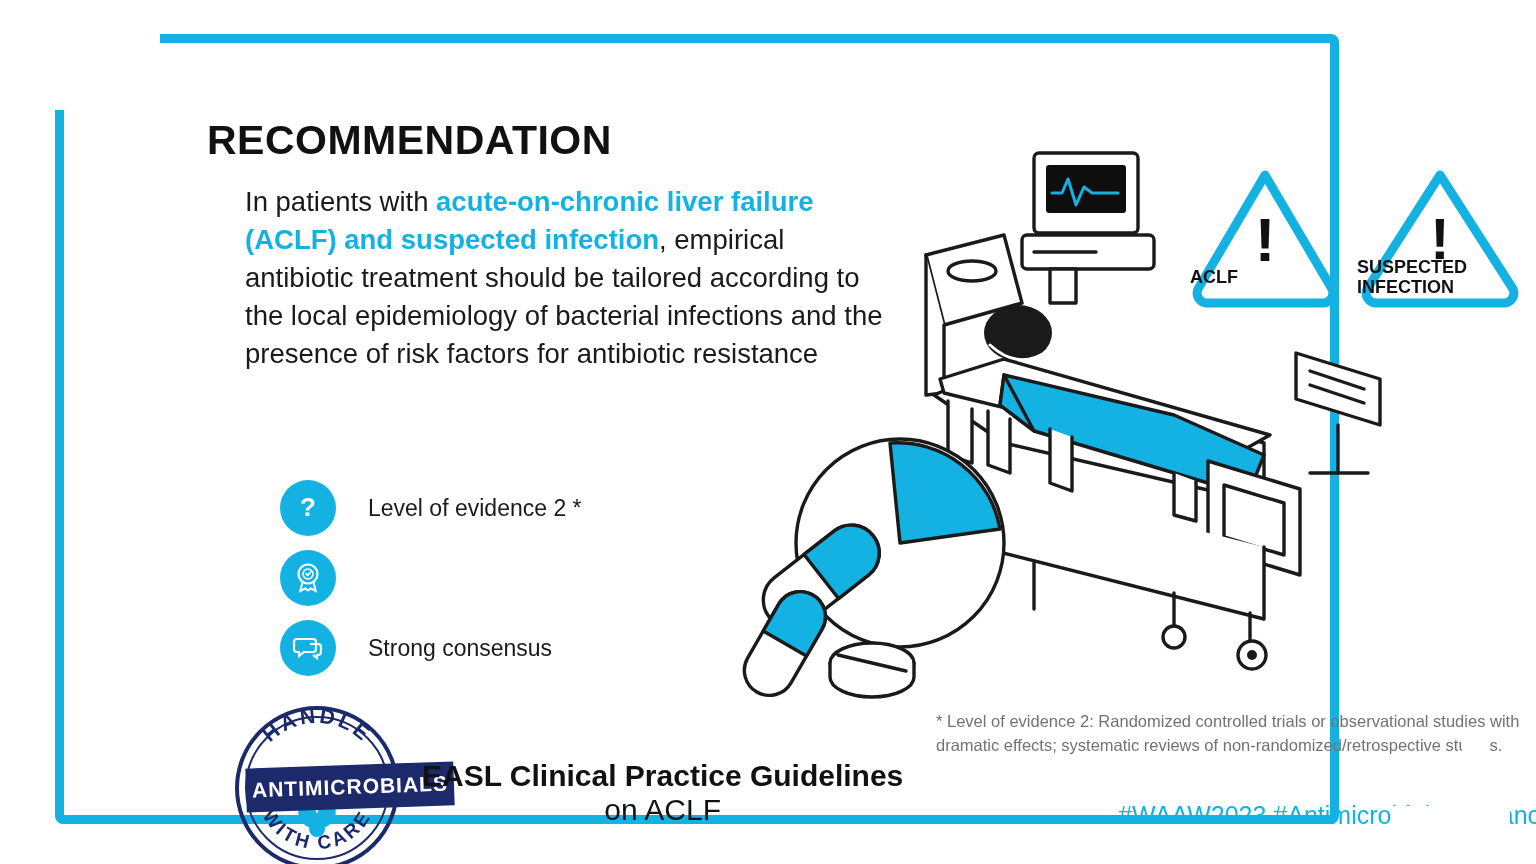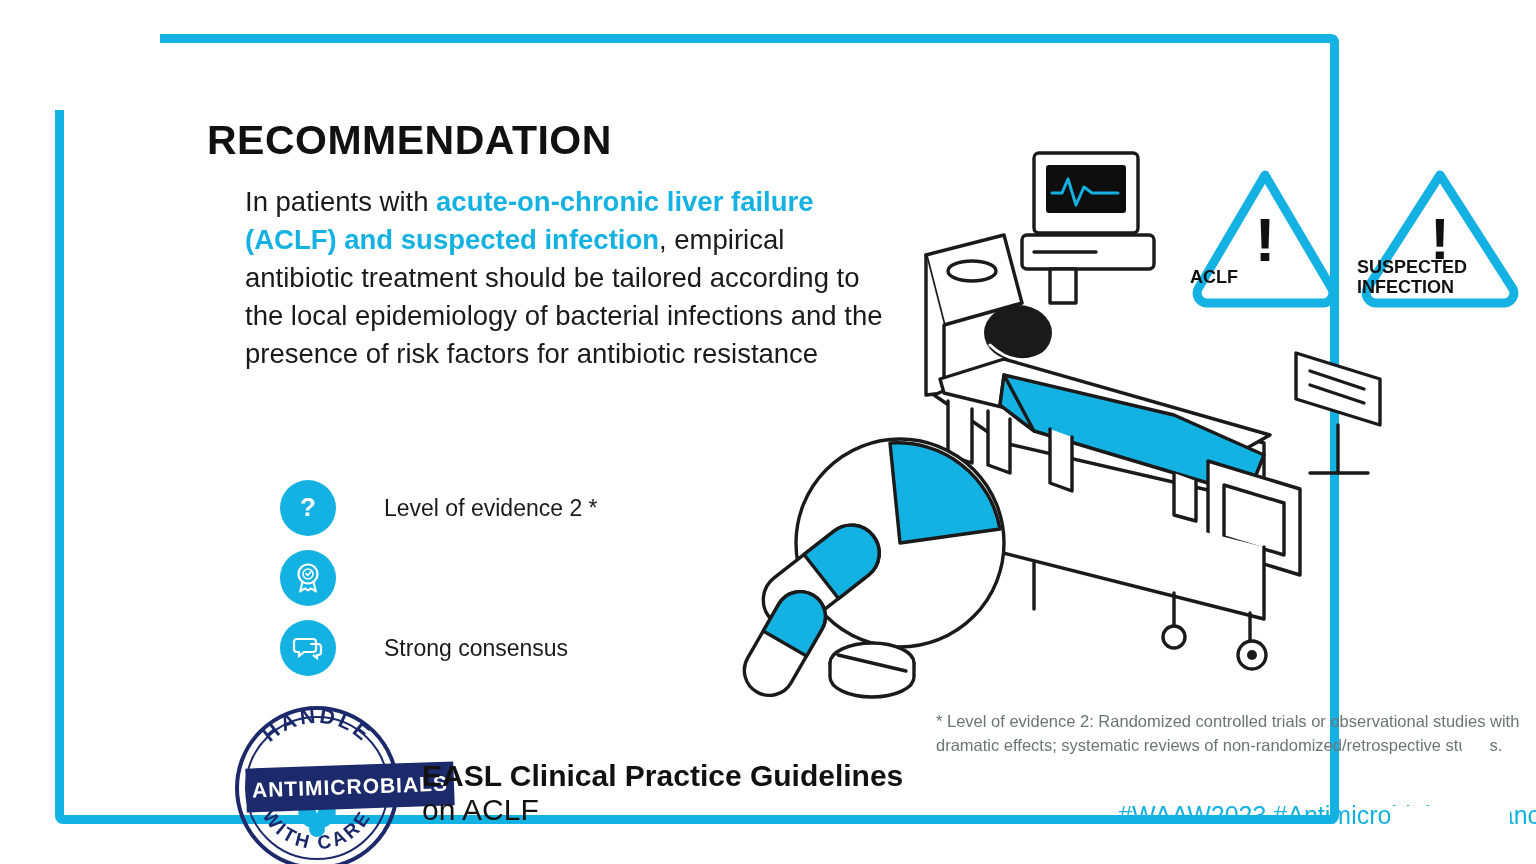--- a/index.html
+++ b/index.html
@@ -74,21 +74,21 @@
     height: 56px;
     border-radius: 50%;
     background: #14b2e2;
     color: #ffffff;
     display: flex;
     align-items: center;
     justify-content: center;
     flex: none;
   }
   .meta-label {
-    margin-left: 48px;
+    margin-left: 32px;
     font-size: 23px;
     color: #1a1a1a;
   }
 
   
   .seal {
     position: absolute;
     left: 168px;
     top: 660px;
     width: 170px;
@@ -114,20 +114,21 @@
     position: absolute;
     left: 358px;
     top: 716px;
     font-size: 30px;
     font-weight: bold;
     color: #111111;
     line-height: 34px;
   }
   .guideline-text .sub {
     font-weight: normal;
+    text-align: center;
   }
 
   .footnote {
     position: absolute;
     left: 872px;
     top: 666px;
     width: 600px;
     font-size: 16.5px;
     line-height: 24px;
     color: #6f7376;

